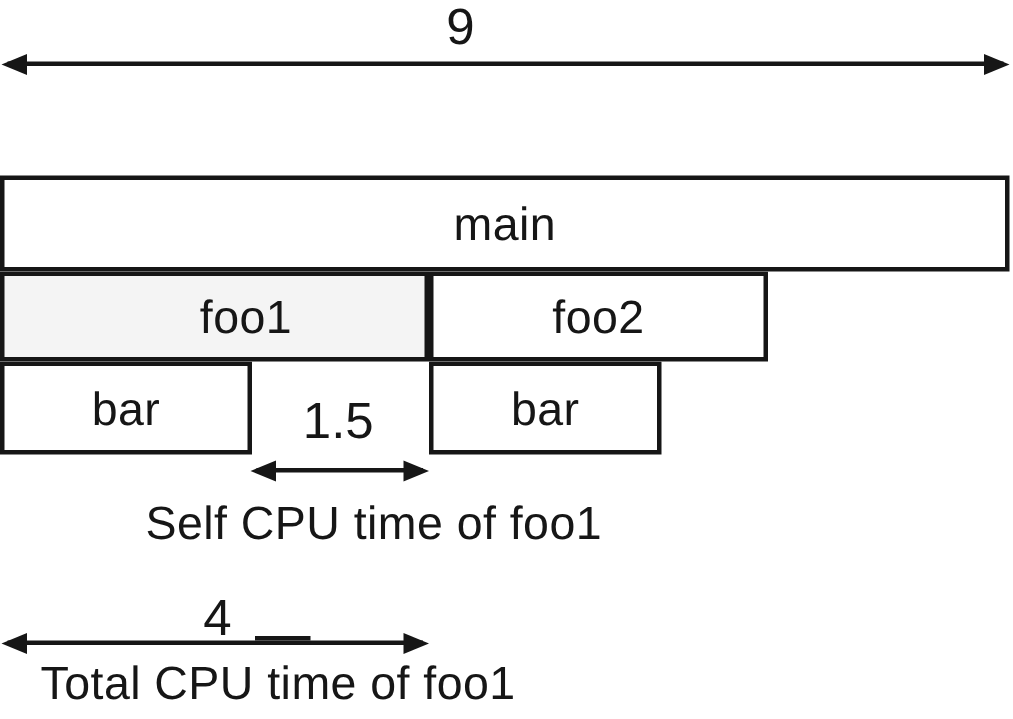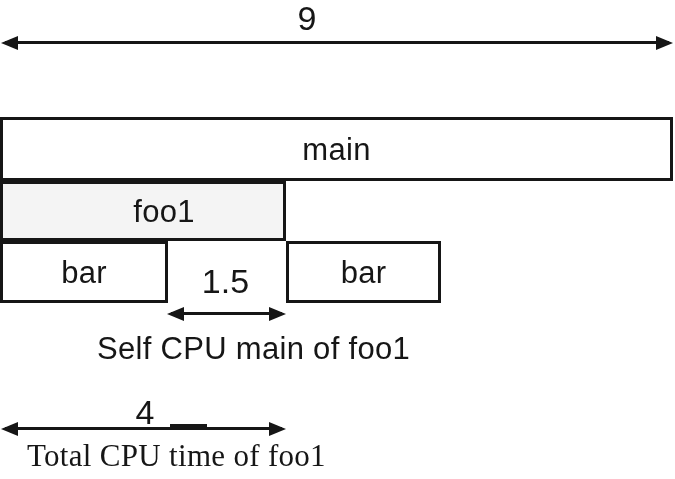--- a/index.html
+++ b/index.html
@@ -75,44 +75,47 @@
   </div>
 
   <div class="box" style="left:0; top:117px; width:673px; height:64px;">
     <span class="box-label">main</span>
   </div>
 
   <div class="box shaded" style="left:0; top:181px; width:286px; height:60px;padding-left:42px;">
     <span class="box-label">foo1</span>
   </div>
 
+  <div class="box" style="left:286px; top:181px; width:226px; height:60px;">
+    <span class="box-label">foo2</span>
+  </div>
 
   <div class="box" style="left:0; top:241px; width:168px; height:62px;">
     <span class="box-label">bar</span>
   </div>
 
   <div class="box" style="left:286px; top:241px; width:155px; height:62px;">
     <span class="box-label">bar</span>
   </div>
 
   <div class="num" style="left:168px; top:264px; width:115px;">1.5</div>
 
   <div class="h-arrow" style="left:167px; top:306px; width:119px;">
     <span class="head left"></span>
     <span class="shaft"></span>
     <span class="head right"></span>
   </div>
 
-  <div class="caption" style="left:97px; top:332px;">Self CPU main of foo1</div>
+  <div class="caption" style="left:97px; top:332px;">Self CPU time of foo1</div>
 
   <div class="num" style="left:95px; top:395px; width:100px;">4</div>
 
   <div class="mark" style="left:170px; top:424px; width:37px; height:3px;"></div>
 
   <div class="h-arrow" style="left:1px; top:421px; width:285px;">
     <span class="head left"></span>
     <span class="shaft"></span>
     <span class="head right"></span>
   </div>
 
-  <div class="caption" style="left:27px; top:439px;font-family:Liberation Serif, serif;">Total CPU time of foo1</div>
+  <div class="caption" style="left:27px; top:439px;">Total CPU time of foo1</div>
 
 </div>
 
 </body></html>

